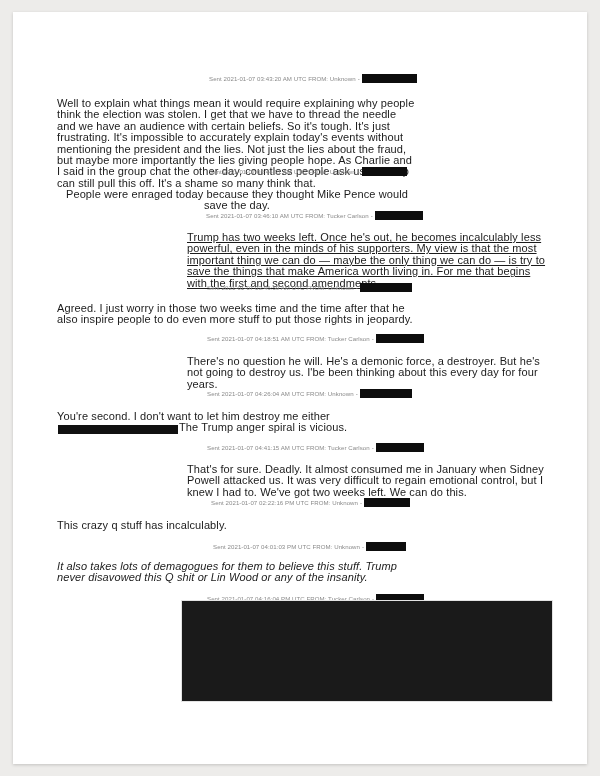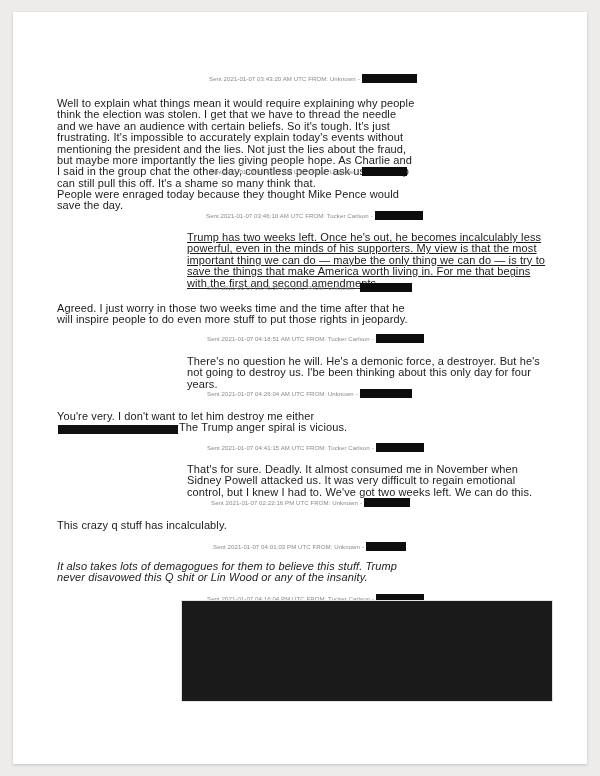--- a/index.html
+++ b/index.html
@@ -96,56 +96,56 @@
       <span class="stamp-dash">-</span>
       <span class="redact" style="width:55px;"></span>
     </div>
     <div class="msg left" style="top:86px;">Well to explain what things mean it would require explaining why people think the election was stolen. I get that we have to thread the needle and we have an audience with certain beliefs. So it's tough. It's just frustrating. It's impossible to accurately explain today's events without mentioning the president and the lies. Not just the lies about the fraud, but maybe more importantly the lies giving people hope. As Charlie and I said in the group chat the other day, countless people ask us if Trump can still pull this off. It's a shame so many think that.</div>
 
     <div class="stamp-row" style="left:196px; top:154px;">
       <span class="stamp-text">Sent 2021-01-07 03:44:31 AM UTC FROM: Unknown</span>
       <span class="stamp-dash">-</span>
       <span class="redact" style="width:45px;"></span>
     </div>
-    <div class="msg left" style="top:177px;">People were enraged today because they thought Mike Pence would save the day.</div>
+    <div class="msg left" style="top:177px;text-align:center;">People were enraged today because they thought Mike Pence would save the day.</div>
 
     <div class="stamp-row" style="left:193px; top:198px;">
       <span class="stamp-text">Sent 2021-01-07 03:46:10 AM UTC FROM: Tucker Carlson</span>
       <span class="stamp-dash">-</span>
       <span class="redact" style="width:48px;"></span>
     </div>
     <div class="msg right" style="top:220px;text-decoration:underline;">Trump has two weeks left. Once he's out, he becomes incalculably less powerful, even in the minds of his supporters. My view is that the most important thing we can do — maybe the only thing we can do — is try to save the things that make America worth living in. For me that begins with the first and second amendments.</div>
 
     <div class="stamp-row" style="left:194px; top:270px;">
       <span class="stamp-text">Sent 2021-01-07 03:46:59 AM UTC FROM: Unknown</span>
       <span class="stamp-dash">-</span>
       <span class="redact" style="width:52px;"></span>
     </div>
-    <div class="msg left" style="top:291px;">Agreed. I just worry in those two weeks time and the time after that he will inspire people to do even more stuff to put those rights in jeopardy.</div>
+    <div class="msg left" style="top:291px;">Agreed. I just worry in those two weeks time and the time after that he also inspire people to do even more stuff to put those rights in jeopardy.</div>
 
     <div class="stamp-row" style="left:194px; top:321px;">
       <span class="stamp-text">Sent 2021-01-07 04:18:51 AM UTC FROM: Tucker Carlson</span>
       <span class="stamp-dash">-</span>
       <span class="redact" style="width:48px;"></span>
     </div>
-    <div class="msg right" style="top:344px;">There's no question he will. He's a demonic force, a destroyer. But he's not going to destroy us. I'be been thinking about this only day for four years.</div>
+    <div class="msg right" style="top:344px;">There's no question he will. He's a demonic force, a destroyer. But he's not going to destroy us. I'be been thinking about this every day for four years.</div>
 
     <div class="stamp-row" style="left:194px; top:376px;">
       <span class="stamp-text">Sent 2021-01-07 04:26:04 AM UTC FROM: Unknown</span>
       <span class="stamp-dash">-</span>
       <span class="redact" style="width:52px;"></span>
     </div>
-    <div class="msg left" style="top:399px;"><span>You're very. I don't want to let him destroy me either</span><span class="redact-inline" style="width:120px;"></span><span>The Trump anger spiral is vicious.</span></div>
+    <div class="msg left" style="top:399px;"><span>You're second. I don't want to let him destroy me either</span><span class="redact-inline" style="width:120px;"></span><span>The Trump anger spiral is vicious.</span></div>
 
     <div class="stamp-row" style="left:194px; top:430px;">
       <span class="stamp-text">Sent 2021-01-07 04:41:15 AM UTC FROM: Tucker Carlson</span>
       <span class="stamp-dash">-</span>
       <span class="redact" style="width:48px;"></span>
     </div>
-    <div class="msg right" style="top:452px;">That's for sure. Deadly. It almost consumed me in November when Sidney Powell attacked us. It was very difficult to regain emotional control, but I knew I had to. We've got two weeks left. We can do this.</div>
+    <div class="msg right" style="top:452px;">That's for sure. Deadly. It almost consumed me in January when Sidney Powell attacked us. It was very difficult to regain emotional control, but I knew I had to. We've got two weeks left. We can do this.</div>
 
     <div class="stamp-row" style="left:198px; top:485px;">
       <span class="stamp-text">Sent 2021-01-07 02:22:16 PM UTC FROM: Unknown</span>
       <span class="stamp-dash">-</span>
       <span class="redact" style="width:46px;"></span>
     </div>
     <div class="msg left" style="top:508px;">This crazy q stuff has incalculably.</div>
 
     <div class="stamp-row" style="left:200px; top:529px;">
       <span class="stamp-text">Sent 2021-01-07 04:01:03 PM UTC FROM: Unknown</span>

